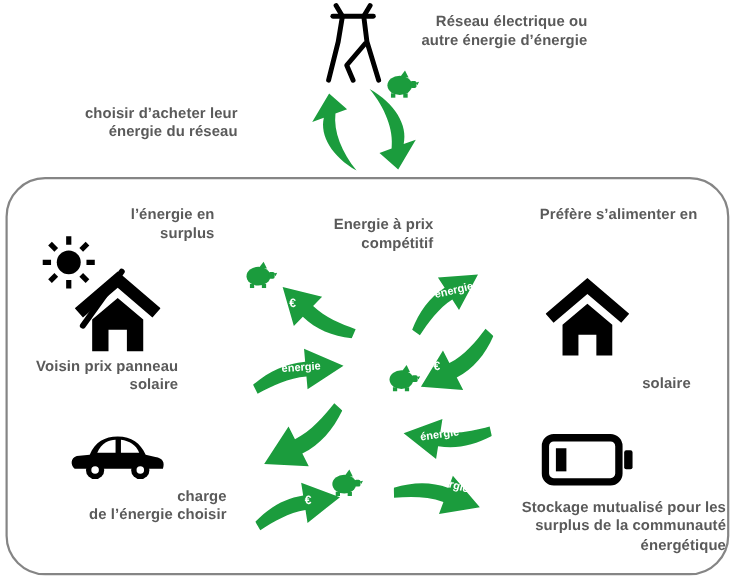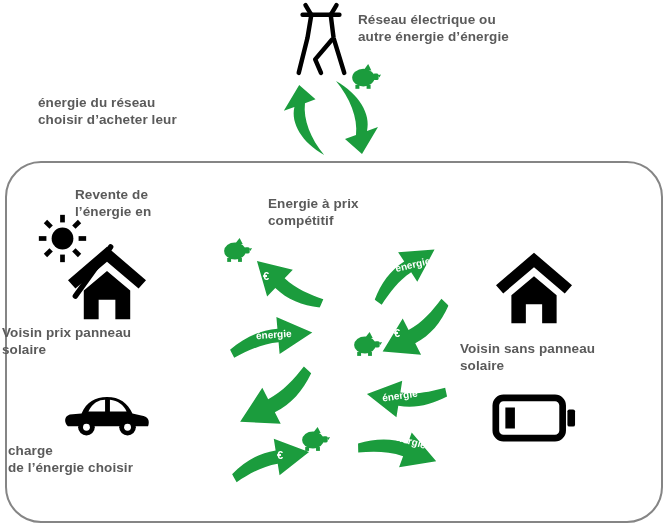--- a/index.html
+++ b/index.html
@@ -2,21 +2,21 @@
 <html lang="fr"><head>
 <meta charset="utf-8">
 <style>
   html,body{margin:0;padding:0;background:#fff;}
   .stage{
     position:relative;width:671px;height:529px;background:#ffffff;
     font-family:"Liberation Sans", sans-serif;overflow:hidden;
   }
   .txt{
     position:absolute;color:#5a5a5a;font-size:13.5px;line-height:1.28;
-    text-align:left;font-weight:600;letter-spacing:.1px;
+    text-align:right;font-weight:600;letter-spacing:.1px;
   }
   .txt div{white-space:nowrap;}
   .box{
     position:absolute;left:5px;top:161px;width:654px;height:358px;
     border:2px solid #858585;border-radius:36px;background:transparent;
   }
   .icon,.arrow,.piggy{position:absolute;}
   .icon svg,.arrow svg,.piggy svg{display:block;width:100%;height:100%;}
   .arrow{z-index:2;}
   .piggy{z-index:3;}
@@ -67,29 +67,29 @@
   </div>
   <div class="arrow" style="left:331px;top:78px;width:52px;height:80px">
     <svg viewBox="0 0 52 76">
       <g transform="rotate(180 26 38)">
         <path class="g" d="M47,75 C24,62 12,42 16,25 L5,29 L21,2 L38,17 L27,21 C25,38 33,58 47,75 Z"></path>
       </g>
     </svg>
   </div>
 
   <div class="txt" style="left:38px;top:94px;width:178px">
+    <div>choisir d’acheter leur</div>
     <div>énergie du réseau</div>
-    <div>choisir d’acheter leur</div>
   </div>
 
   <div class="box"></div>
 
   <div class="txt" style="left:75px;top:186px;width:120px">
-    <div>Revente de</div>
     <div>l’énergie en</div>
+    <div>surplus</div>
   </div>
 
   <div class="icon" style="left:36px;top:212px;width:53px;height:53px">
     <svg viewBox="0 0 56 56">
       <circle class="k" cx="28" cy="28" r="11.5"></circle>
       <g stroke="#000" stroke-width="5">
         <path d="M45,28 L53,28"></path>
           <path d="M3,28 L11,28"></path>
         <path d="M28,3 L28,11"></path>
           <path d="M28,45 L28,53"></path>
@@ -118,31 +118,31 @@
     <div>Voisin prix panneau</div>
     <div>solaire</div>
   </div>
 
   <div class="txt" style="left:268px;top:195px;width:126px">
     <div>Energie à prix</div>
     <div>compétitif</div>
   </div>
 
   <div class="txt" style="left:458px;top:186px;width:176px">
+    <div>Préfère s’alimenter en</div>
   </div>
 
   <div class="icon" style="left:496px;top:252px;width:76px;height:72px">
     <svg viewBox="0 0 84 78">
       <path class="k" d="M42,0 L84,36 L76,45 L42,16 L8,45 L0,36 Z"></path>
       <path class="k" d="M17,78 L17,47 L42,26 L67,47 L67,78 L51,78 L51,57 L33,57 L33,78 Z"></path>
     </svg>
   </div>
 
   <div class="txt" style="left:460px;top:340px;width:168px">
-    <div>Voisin sans panneau</div>
     <div>solaire</div>
   </div>
 
   <div class="piggy" style="left:221px;top:237px;width:31px;height:25px">
     <svg viewBox="0 0 40 32">
       <ellipse class="g" cx="18" cy="18" rx="14" ry="11"></ellipse>
       <path class="g" d="M18,9 L24,1 L28,9 Z"></path>
       <rect class="g" x="30" y="13" width="7" height="8" rx="2"></rect>
       <rect class="g" x="8" y="27" width="5" height="5"></rect>
       <rect class="g" x="22" y="27" width="5" height="5"></rect>
@@ -245,14 +245,19 @@
   </div>
 
   <div class="icon" style="left:492px;top:394px;width:84px;height:48px">
     <svg viewBox="0 0 88 50">
       <rect x="4" y="4" width="70" height="42" rx="8" fill="none" stroke="#000" stroke-width="7"></rect>
       <rect x="79" y="16" width="8" height="18" rx="2" class="k"></rect>
       <rect x="14" y="14" width="10" height="22" class="k"></rect>
     </svg>
   </div>
 
+  <div class="txt" style="left:432px;top:452px;width:228px">
+    <div>Stockage mutualisé pour les</div>
+    <div>surplus de la communauté</div>
+    <div>énergétique</div>
+  </div>
 
 </div>
 
 </body></html>

